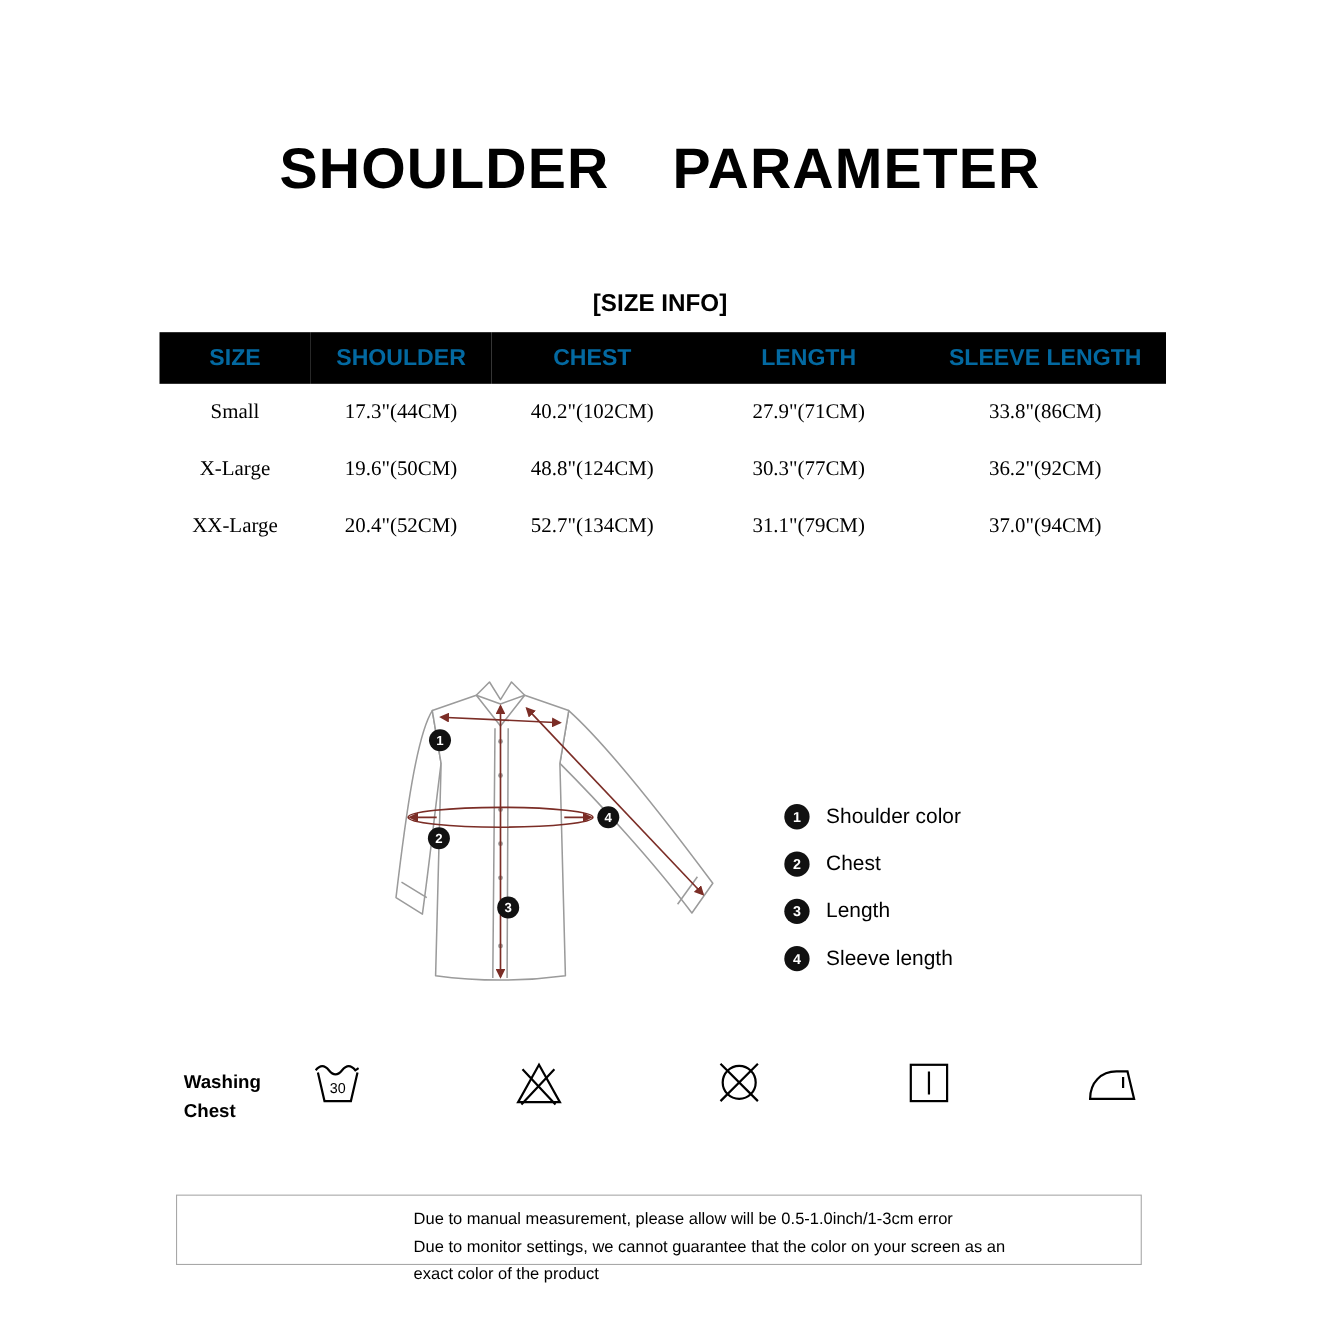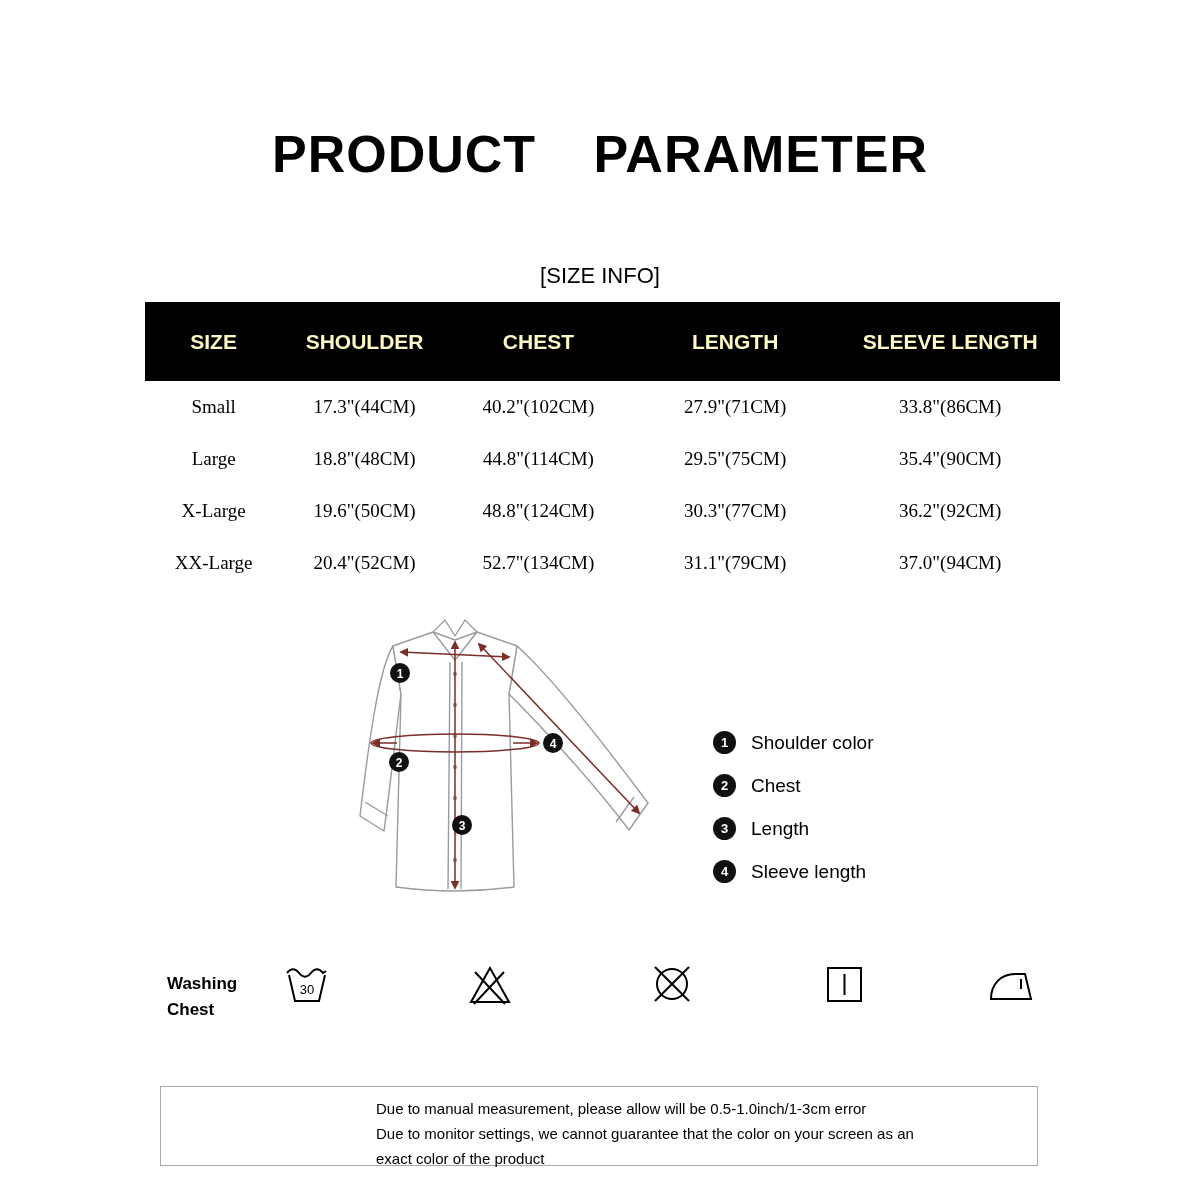--- a/index.html
+++ b/index.html
@@ -6,27 +6,27 @@
   body{
     width:1200px;height:1200px;background:#ffffff;position:relative;
     font-family:"Liberation Sans", sans-serif;color:#000;
   }
   .page-title{
     position:absolute;top:124px;left:0;width:100%;text-align:center;
     font-size:52px;font-weight:700;letter-spacing:1px;word-spacing:42px;
   }
   .size-info-heading{
     position:absolute;top:263px;left:0;width:100%;text-align:center;
-    font-size:22px;font-weight:400;
+    font-size:22px;font-weight:700;
   }
   table.size-table{
     position:absolute;left:145px;top:302px;width:915px;border-collapse:collapse;
   }
   .size-table th{
-    background:#000;color:#fef9c3;font-size:21px;font-weight:700;height:47px;padding:16px;
+    background:#000;color:#0369a1;font-size:21px;font-weight:700;height:47px;padding:0;
   }
   .size-table td{
     text-align:center;font-size:19px;height:52px;padding:0;background:#fff;font-family:Liberation Serif, serif;
   }
   .diagram-wrap{position:absolute;left:355px;top:610px;width:310px;height:292px;}
   .legend{position:absolute;left:713px;top:731px;}
   .legend-item{display:flex;align-items:center;height:23px;margin-bottom:20px;}
   .badge{
     width:23px;height:23px;border-radius:50%;background:#111;color:#fff;
     font-size:13px;font-weight:700;display:flex;align-items:center;justify-content:center;
@@ -36,32 +36,32 @@
   .washing-label{
     position:absolute;left:167px;top:971px;font-size:17px;font-weight:700;line-height:26px;
   }
   .care-icon{position:absolute;top:962px;}
   .icon-wash{left:284px;}
   .icon-bleach{left:467px;}
   .icon-dryclean{left:649px;}
   .icon-dripdry{left:822px;}
   .icon-iron{left:988px;}
   .disclaimer-box{
-    position:absolute;left:160px;top:1086px;width:878px;height:80px;
+    position:absolute;left:160px;top:1086px;width:878px;height:64px;
     border:1px solid #a8a8a8;box-sizing:border-box;background:#fff;
   }
   .disclaimer-inner{
     margin:9px 0 0 215px;width:540px;font-size:15px;line-height:25px;text-align:left;
   }
   svg text.num{font-family:"Liberation Sans", sans-serif;}
 </style>
 </head>
 <body>
 
-<div class="page-title">PRODUCT PARAMETER</div>
+<div class="page-title">SHOULDER PARAMETER</div>
 
 <div class="size-info-heading">[SIZE INFO]</div>
 
 <table class="size-table">
   <colgroup>
     <col style="width:15%">
       <col style="width:18%">
       <col style="width:20%">
       <col style="width:23%">
       <col style="width:24%">
@@ -77,27 +77,20 @@
   </thead>
   <tbody>
     <tr>
       <td>Small</td>
       <td>17.3"(44CM)</td>
       <td>40.2"(102CM)</td>
       <td>27.9"(71CM)</td>
       <td>33.8"(86CM)</td>
     </tr>
     <tr>
-      <td>Large</td>
-      <td>18.8"(48CM)</td>
-      <td>44.8"(114CM)</td>
-      <td>29.5"(75CM)</td>
-      <td>35.4"(90CM)</td>
-    </tr>
-    <tr>
       <td>X-Large</td>
       <td>19.6"(50CM)</td>
       <td>48.8"(124CM)</td>
       <td>30.3"(77CM)</td>
       <td>36.2"(92CM)</td>
     </tr>
     <tr>
       <td>XX-Large</td>
       <td>20.4"(52CM)</td>
       <td>52.7"(134CM)</td>

